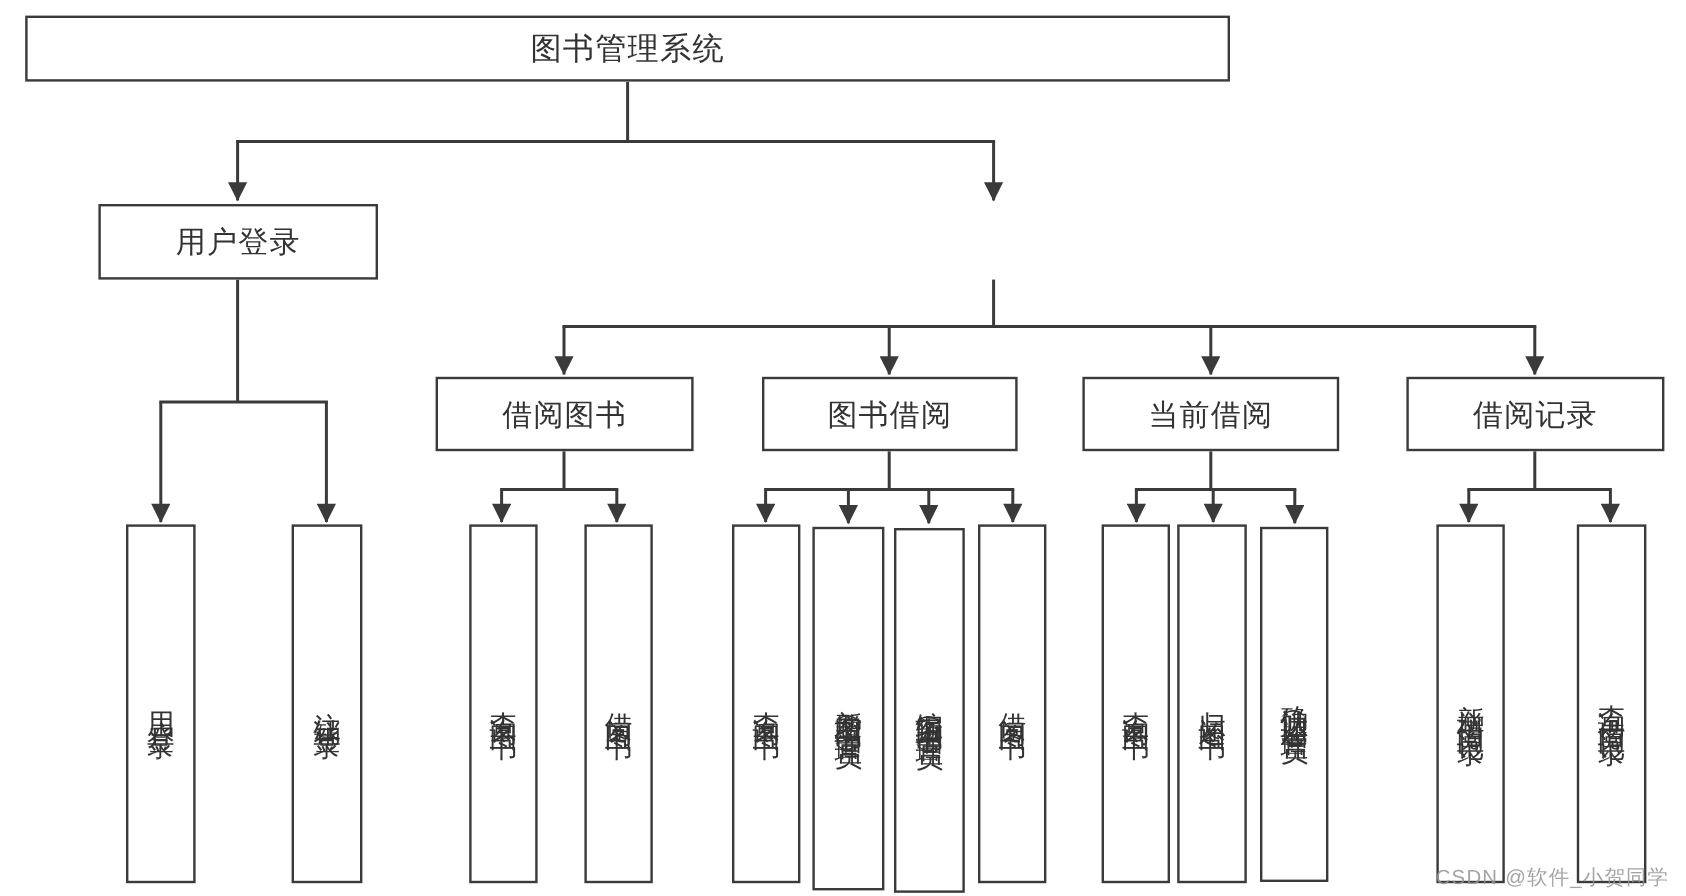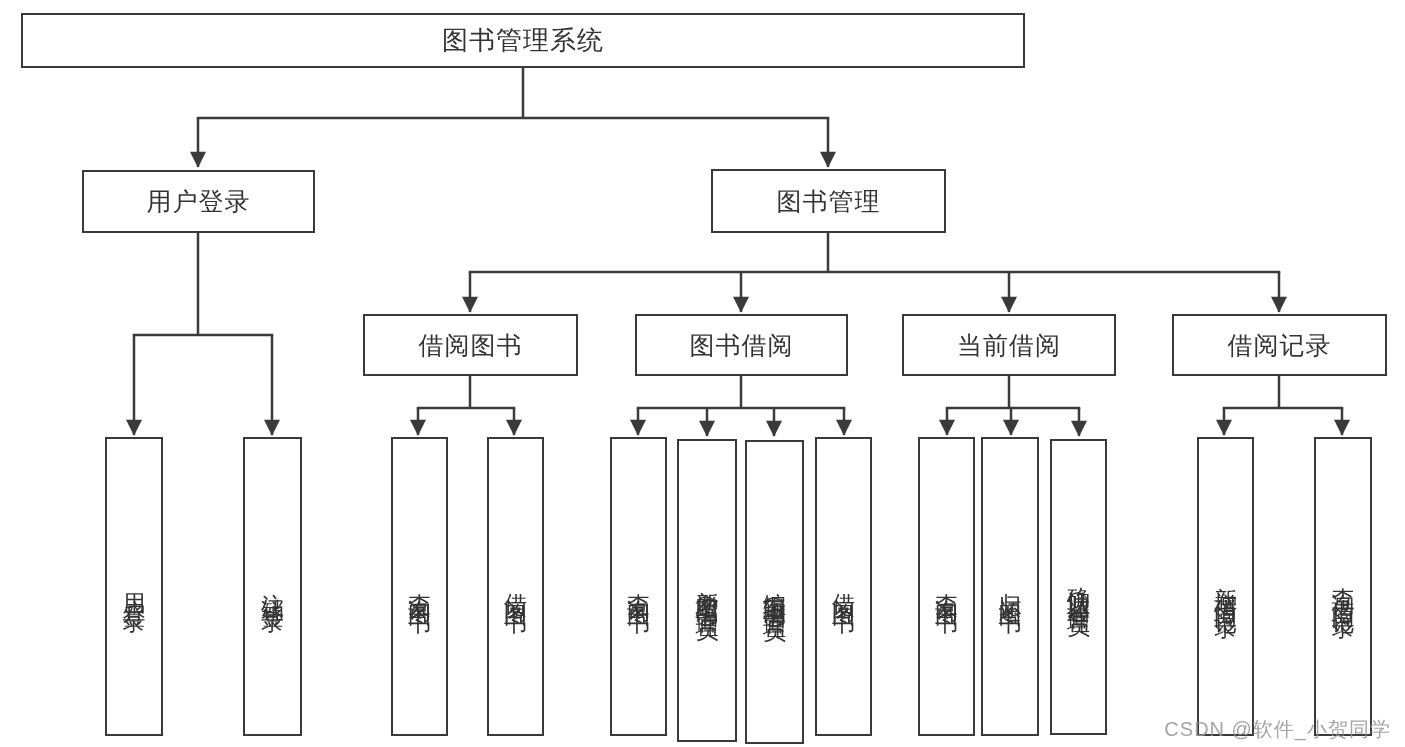--- a/index.html
+++ b/index.html
@@ -49,21 +49,21 @@
     writing-mode: vertical-rl;
     text-orientation: mixed;
     font-size: 23px;
     letter-spacing: 6px;
     line-height: 1;
   }
   .watermark {
     position: absolute;
     right: 14px;
     bottom: 4px;
-    font-size: 20px;
+    font-size: 17px;
     color: rgba(148, 148, 148, 0.85);
     letter-spacing: 1px;
     white-space: nowrap;
     z-index: 5;
   }
 </style>
 </head>
 <body>
 
 <div class="canvas">
@@ -112,21 +112,20 @@
 
     <path d="M1279,376 V408"></path>
     <path class="bar" d="M1224,408 H1342"></path>
     <path d="M1224,408 V435" marker-end="url(#arrow)"></path>
     <path d="M1342,408 V435" marker-end="url(#arrow)"></path>
   </svg>
 
   <div class="box h" style="left:21px;top:13px;width:1004px;height:55px;font-size:26px">图书管理系统</div>
 
   <div class="box h" style="left:82px;top:170px;width:233px;height:63px">用户登录</div>
-  <div class="box h" style="left:711px;top:169px;width:235px;height:64px">图书管理</div>
 
   <div class="box h" style="left:363px;top:314px;width:215px;height:62px">借阅图书</div>
   <div class="box h" style="left:902px;top:314px;width:214px;height:62px">当前借阅</div>
   <div class="box h" style="left:635px;top:314px;width:213px;height:62px">图书借阅</div>
   <div class="box h" style="left:1172px;top:314px;width:215px;height:62px">借阅记录</div>
 
   <div class="box v" style="left:105px;top:437px;width:58px;height:299px">用户登录</div>
   <div class="box v" style="left:243px;top:437px;width:59px;height:299px">注销登录</div>
 
   <div class="box v" style="left:391px;top:437px;width:57px;height:299px">查询图书</div>

